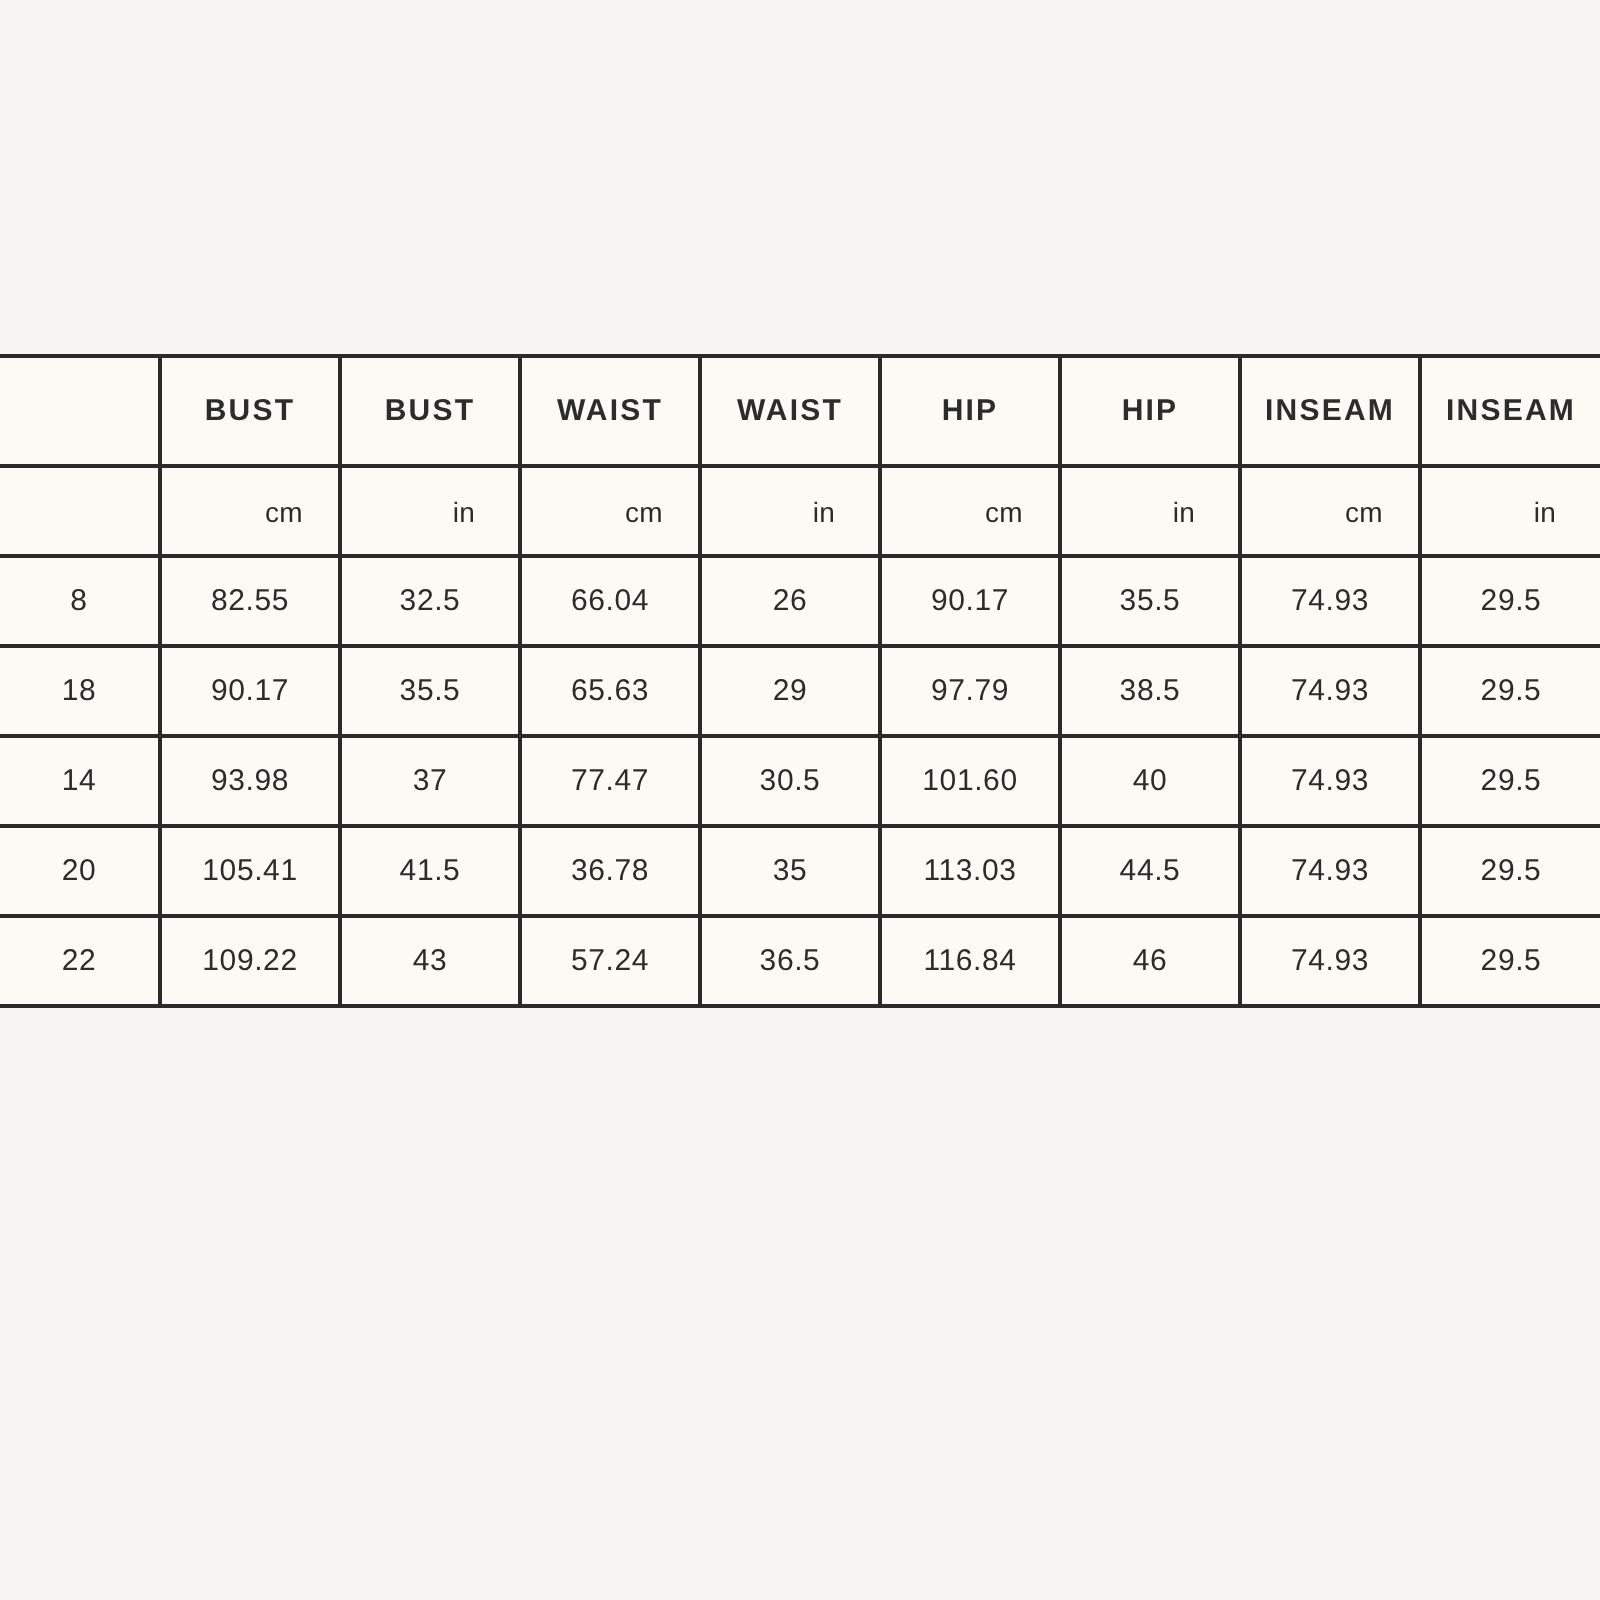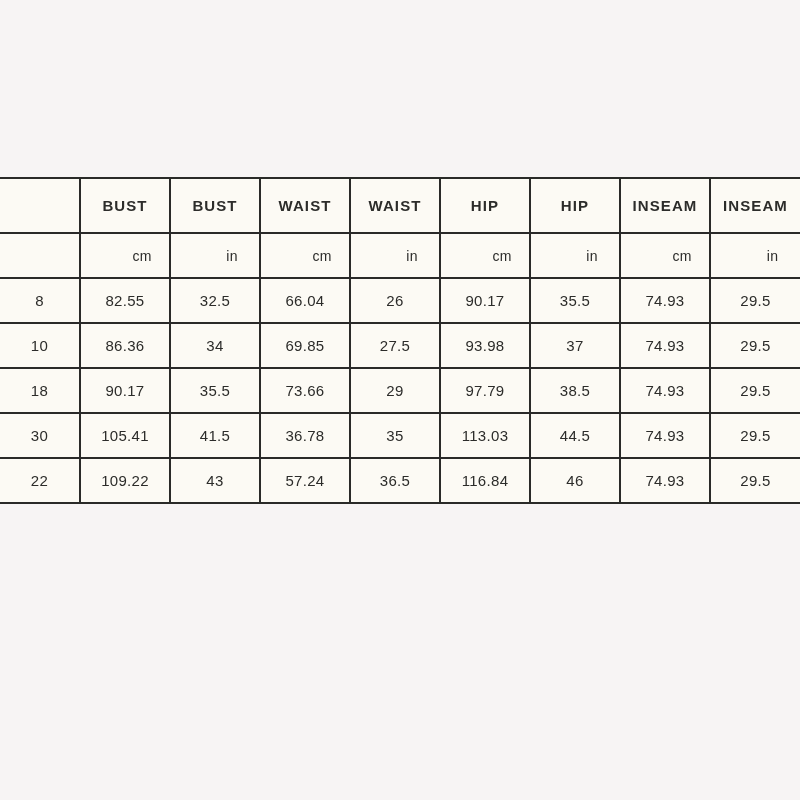--- a/index.html
+++ b/index.html
@@ -120,43 +120,43 @@
         <td>82.55</td>
         <td>32.5</td>
         <td>66.04</td>
         <td>26</td>
         <td>90.17</td>
         <td>35.5</td>
         <td>74.93</td>
         <td>29.5</td>
       </tr>
       <tr>
-        <td>10</td>
-        <td>86.36</td>
-        <td>34</td>
-        <td>69.85</td>
-        <td>27.5</td>
-        <td>93.98</td>
-        <td>37</td>
-        <td>74.93</td>
-        <td>29.5</td>
-      </tr>
-      <tr>
         <td>18</td>
         <td>90.17</td>
         <td>35.5</td>
-        <td>73.66</td>
+        <td>65.63</td>
         <td>29</td>
         <td>97.79</td>
         <td>38.5</td>
         <td>74.93</td>
         <td>29.5</td>
       </tr>
       <tr>
-        <td>30</td>
+        <td>14</td>
+        <td>93.98</td>
+        <td>37</td>
+        <td>77.47</td>
+        <td>30.5</td>
+        <td>101.60</td>
+        <td>40</td>
+        <td>74.93</td>
+        <td>29.5</td>
+      </tr>
+      <tr>
+        <td>20</td>
         <td>105.41</td>
         <td>41.5</td>
         <td>36.78</td>
         <td>35</td>
         <td>113.03</td>
         <td>44.5</td>
         <td>74.93</td>
         <td>29.5</td>
       </tr>
       <tr>

